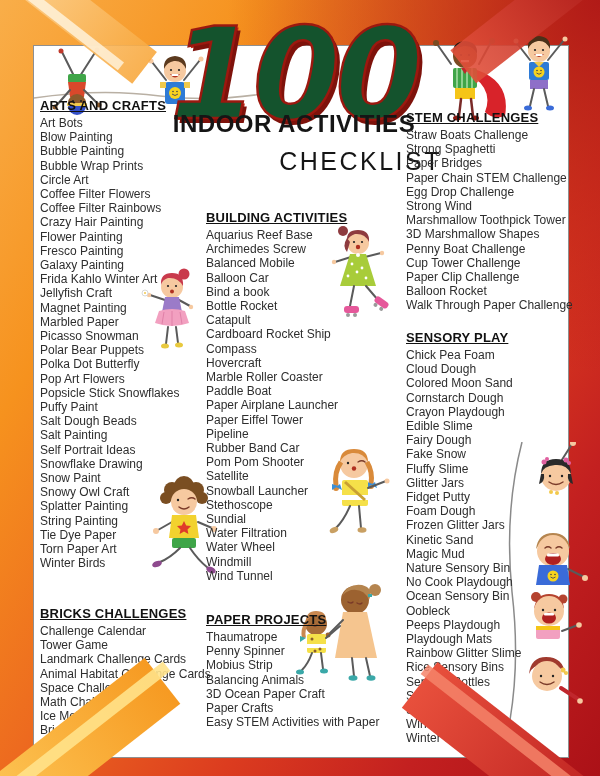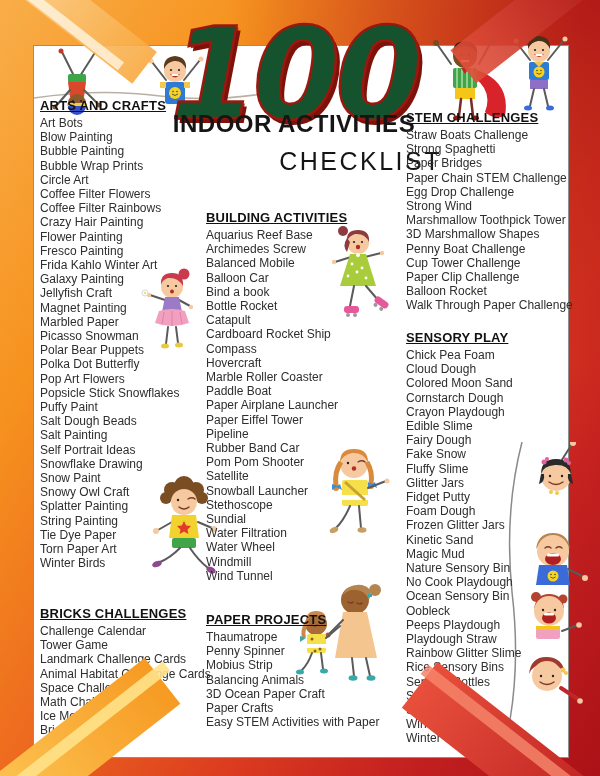--- a/index.html
+++ b/index.html
@@ -365,22 +365,22 @@
           <div class="list-item">Art Bots</div>
           <div class="list-item">Blow Painting</div>
           <div class="list-item">Bubble Painting</div>
           <div class="list-item">Bubble Wrap Prints</div>
           <div class="list-item">Circle Art</div>
           <div class="list-item">Coffee Filter Flowers</div>
           <div class="list-item">Coffee Filter Rainbows</div>
           <div class="list-item">Crazy Hair Painting</div>
           <div class="list-item">Flower Painting</div>
           <div class="list-item">Fresco Painting</div>
+          <div class="list-item">Galaxy Painting</div>
           <div class="list-item">Frida Kahlo Winter Art</div>
-          <div class="list-item">Galaxy Painting</div>
           <div class="list-item">Jellyfish Craft</div>
           <div class="list-item">Magnet Painting</div>
           <div class="list-item">Marbled Paper</div>
           <div class="list-item">Picasso Snowman</div>
           <div class="list-item">Polar Bear Puppets</div>
           <div class="list-item">Polka Dot Butterfly</div>
           <div class="list-item">Pop Art Flowers</div>
           <div class="list-item">Popsicle Stick Snowflakes</div>
           <div class="list-item">Puffy Paint</div>
           <div class="list-item">Salt Dough Beads</div>
@@ -490,21 +490,21 @@
           <div class="list-item">Fidget Putty</div>
           <div class="list-item">Foam Dough</div>
           <div class="list-item">Frozen Glitter Jars</div>
           <div class="list-item">Kinetic Sand</div>
           <div class="list-item">Magic Mud</div>
           <div class="list-item">Nature Sensory Bin</div>
           <div class="list-item">No Cook Playdough</div>
           <div class="list-item">Ocean Sensory Bin</div>
           <div class="list-item">Oobleck</div>
           <div class="list-item">Peeps Playdough</div>
-          <div class="list-item">Playdough Straw</div>
+          <div class="list-item">Playdough Mats</div>
           <div class="list-item">Rainbow Glitter Slime</div>
           <div class="list-item">Rice Sensory Bins</div>
           <div class="list-item">Sensory Bottles</div>
           <div class="list-item">Soap Foam</div>
           <div class="list-item">Stress Balls</div>
           <div class="list-item">Winter Playdough</div>
           <div class="list-item">Winter Sensory Bins</div>
         </div>
     </section>
 

